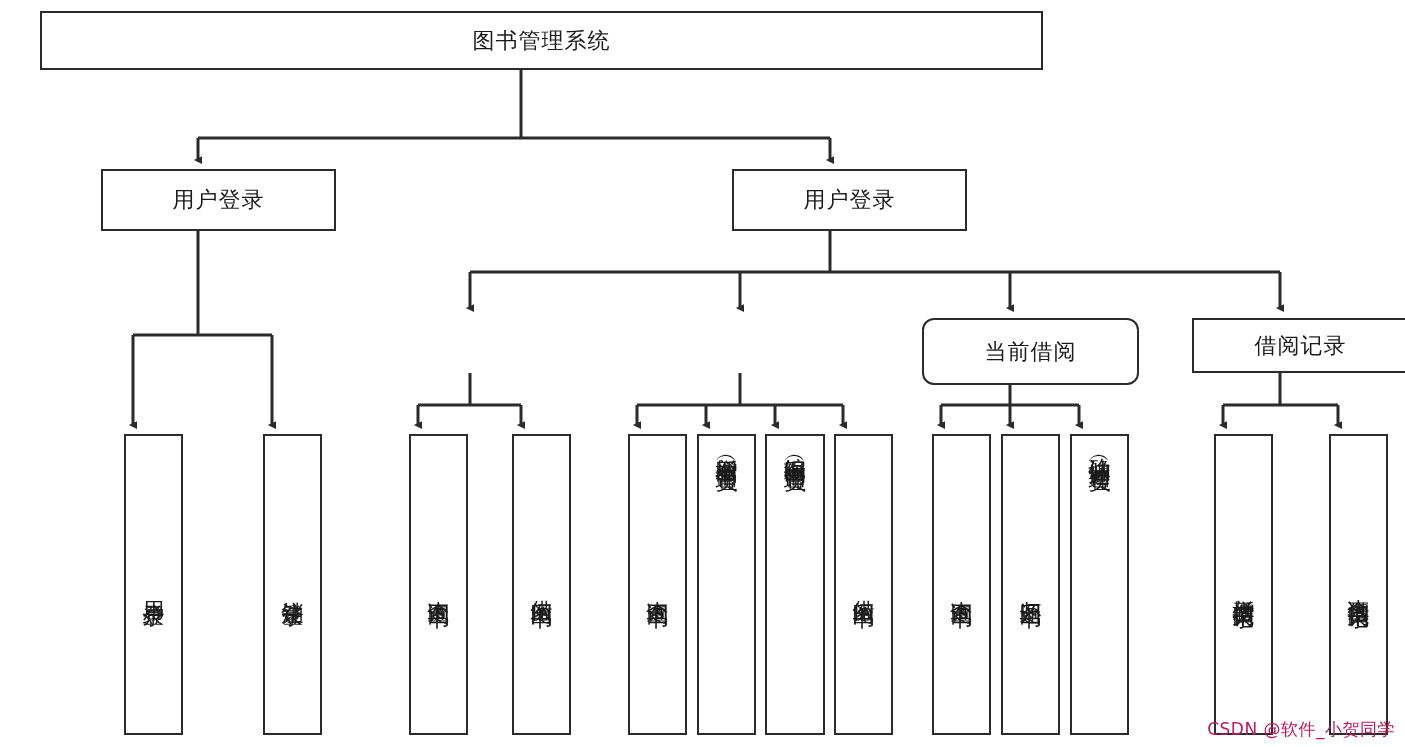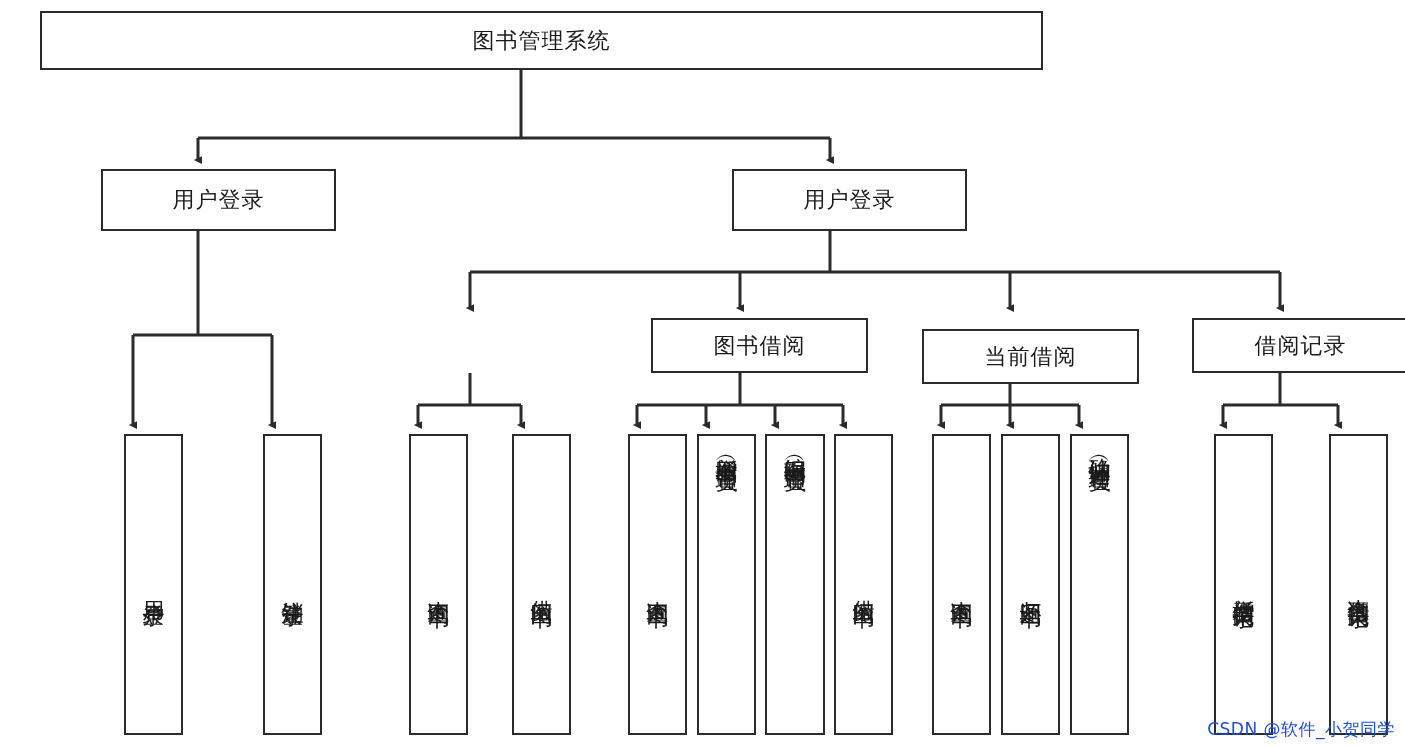--- a/index.html
+++ b/index.html
@@ -56,21 +56,21 @@
     top: 0;
     width: 1405px;
     height: 747px;
     pointer-events: none;
   }
   .watermark {
     position: absolute;
     right: 10px;
     bottom: 6px;
     font-size: 17px;
-    color: #1d4ed8;
+    color: #be185d;
     white-space: nowrap;
     letter-spacing: 0.5px;
   }
 </style>
 </head>
 <body>
 
 <div id="canvas">
 
   <svg id="edges" viewBox="0 0 1405 747" xmlns="http://www.w3.org/2000/svg">
@@ -127,24 +127,21 @@
     <span>图书管理系统</span>
   </div>
 
   <div class="node h-node" style="left:81px; top:169px; width:235px; height:62px;">
     <span>用户登录</span>
   </div>
   <div class="node h-node" style="left:712px; top:169px; width:235px; height:62px;">
     <span>用户登录</span>
   </div>
 
-  <div class="node h-node" style="left:631px; top:318px; width:217px; height:55px;">
-    <span>图书借阅</span>
-  </div>
-  <div class="node h-node" style="left:902px; top:329px; width:217px; height:55px;">
+  <div class="node h-node" style="left:902px; top:318px; width:217px; height:67px;border-radius:12px;">
     <span>当前借阅</span>
   </div>
   <div class="node h-node" style="left:1172px; top:318px; width:217px; height:55px;justify-content:center;">
     <span>借阅记录</span>
   </div>
 
   <div class="node v-node" style="left:104px; top:434px; width:59px; height:301px;">
     <span class="vtext center">用户登录</span>
   </div>
   <div class="node v-node" style="left:243px; top:434px; width:59px; height:301px;">

